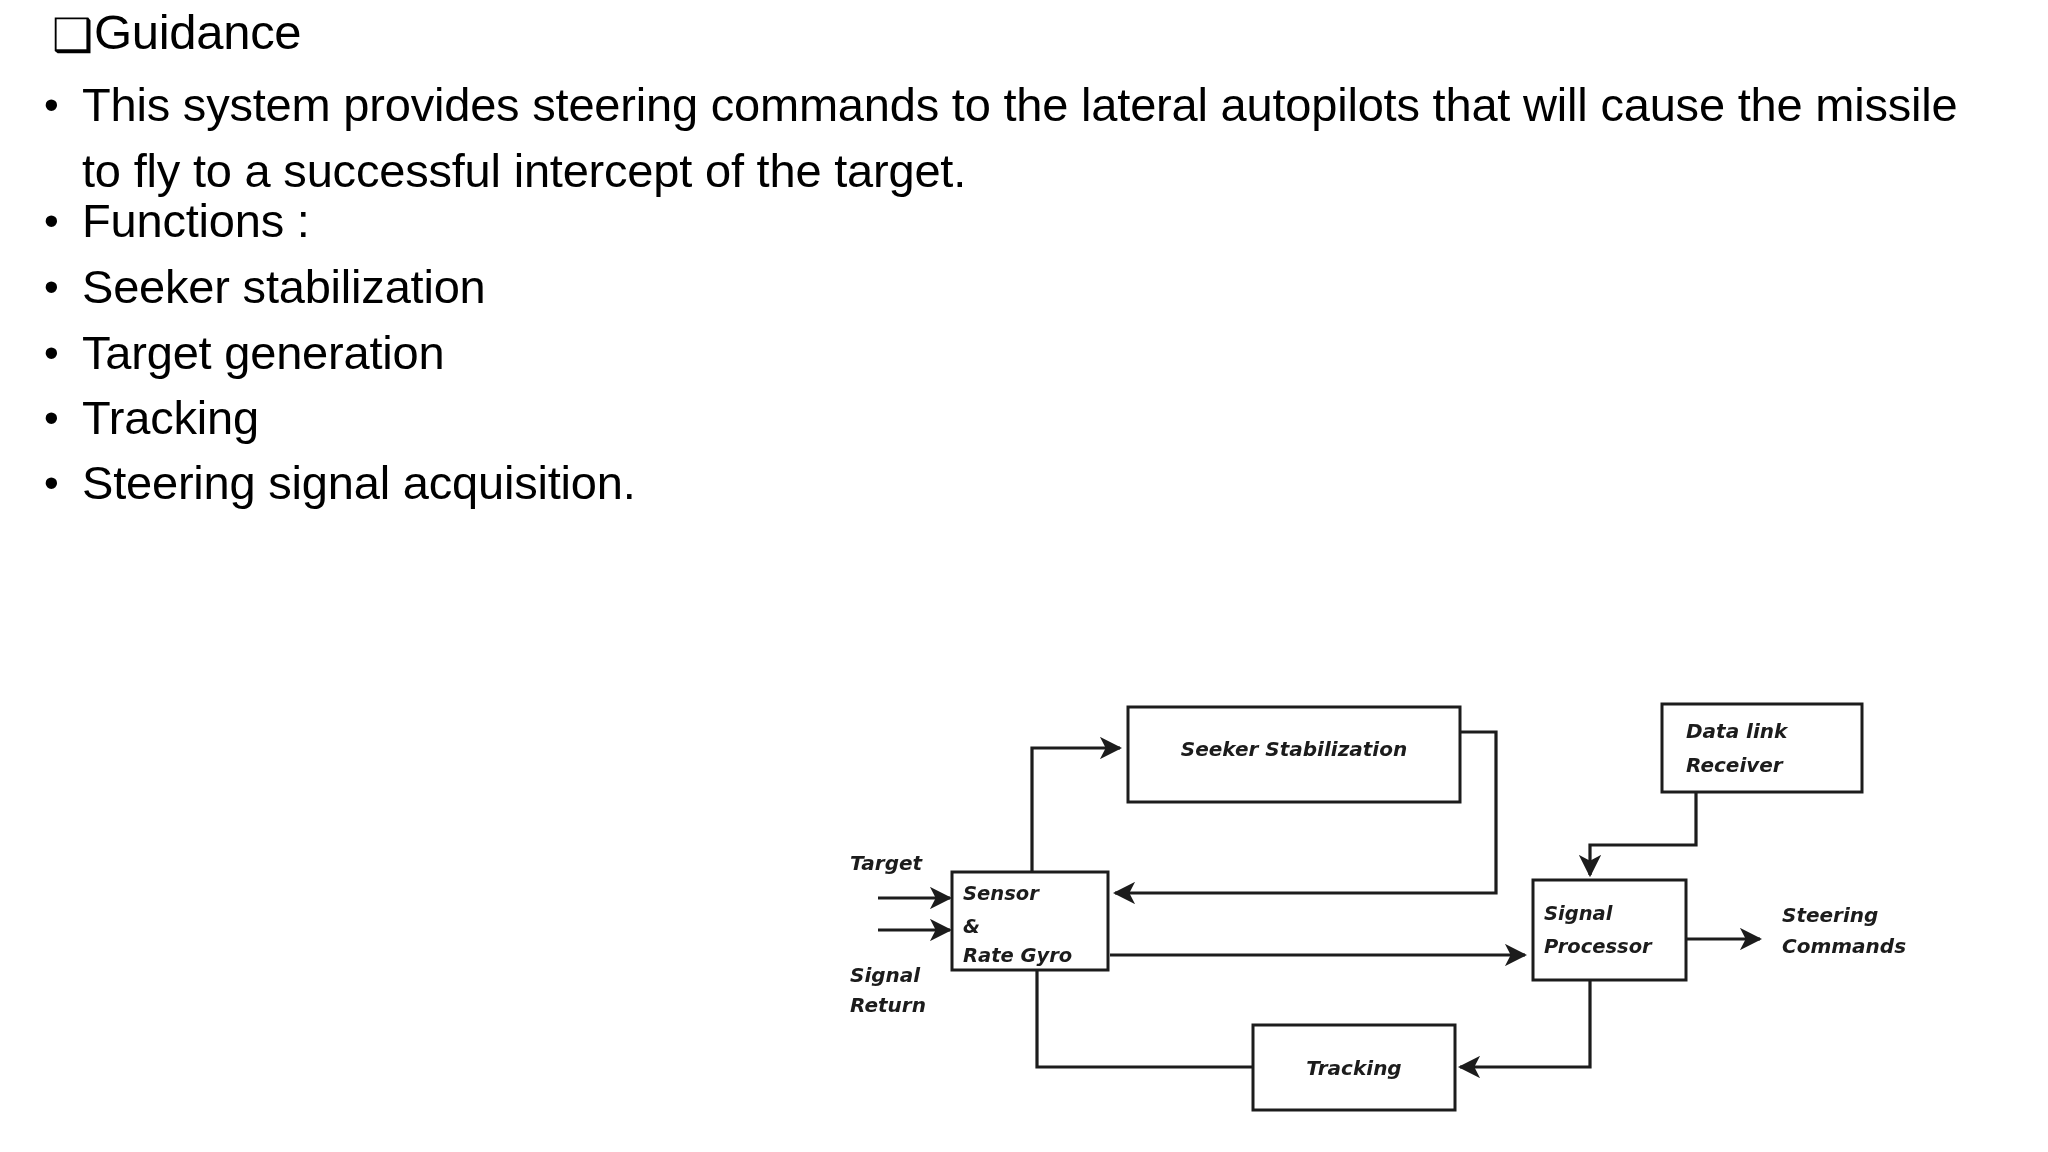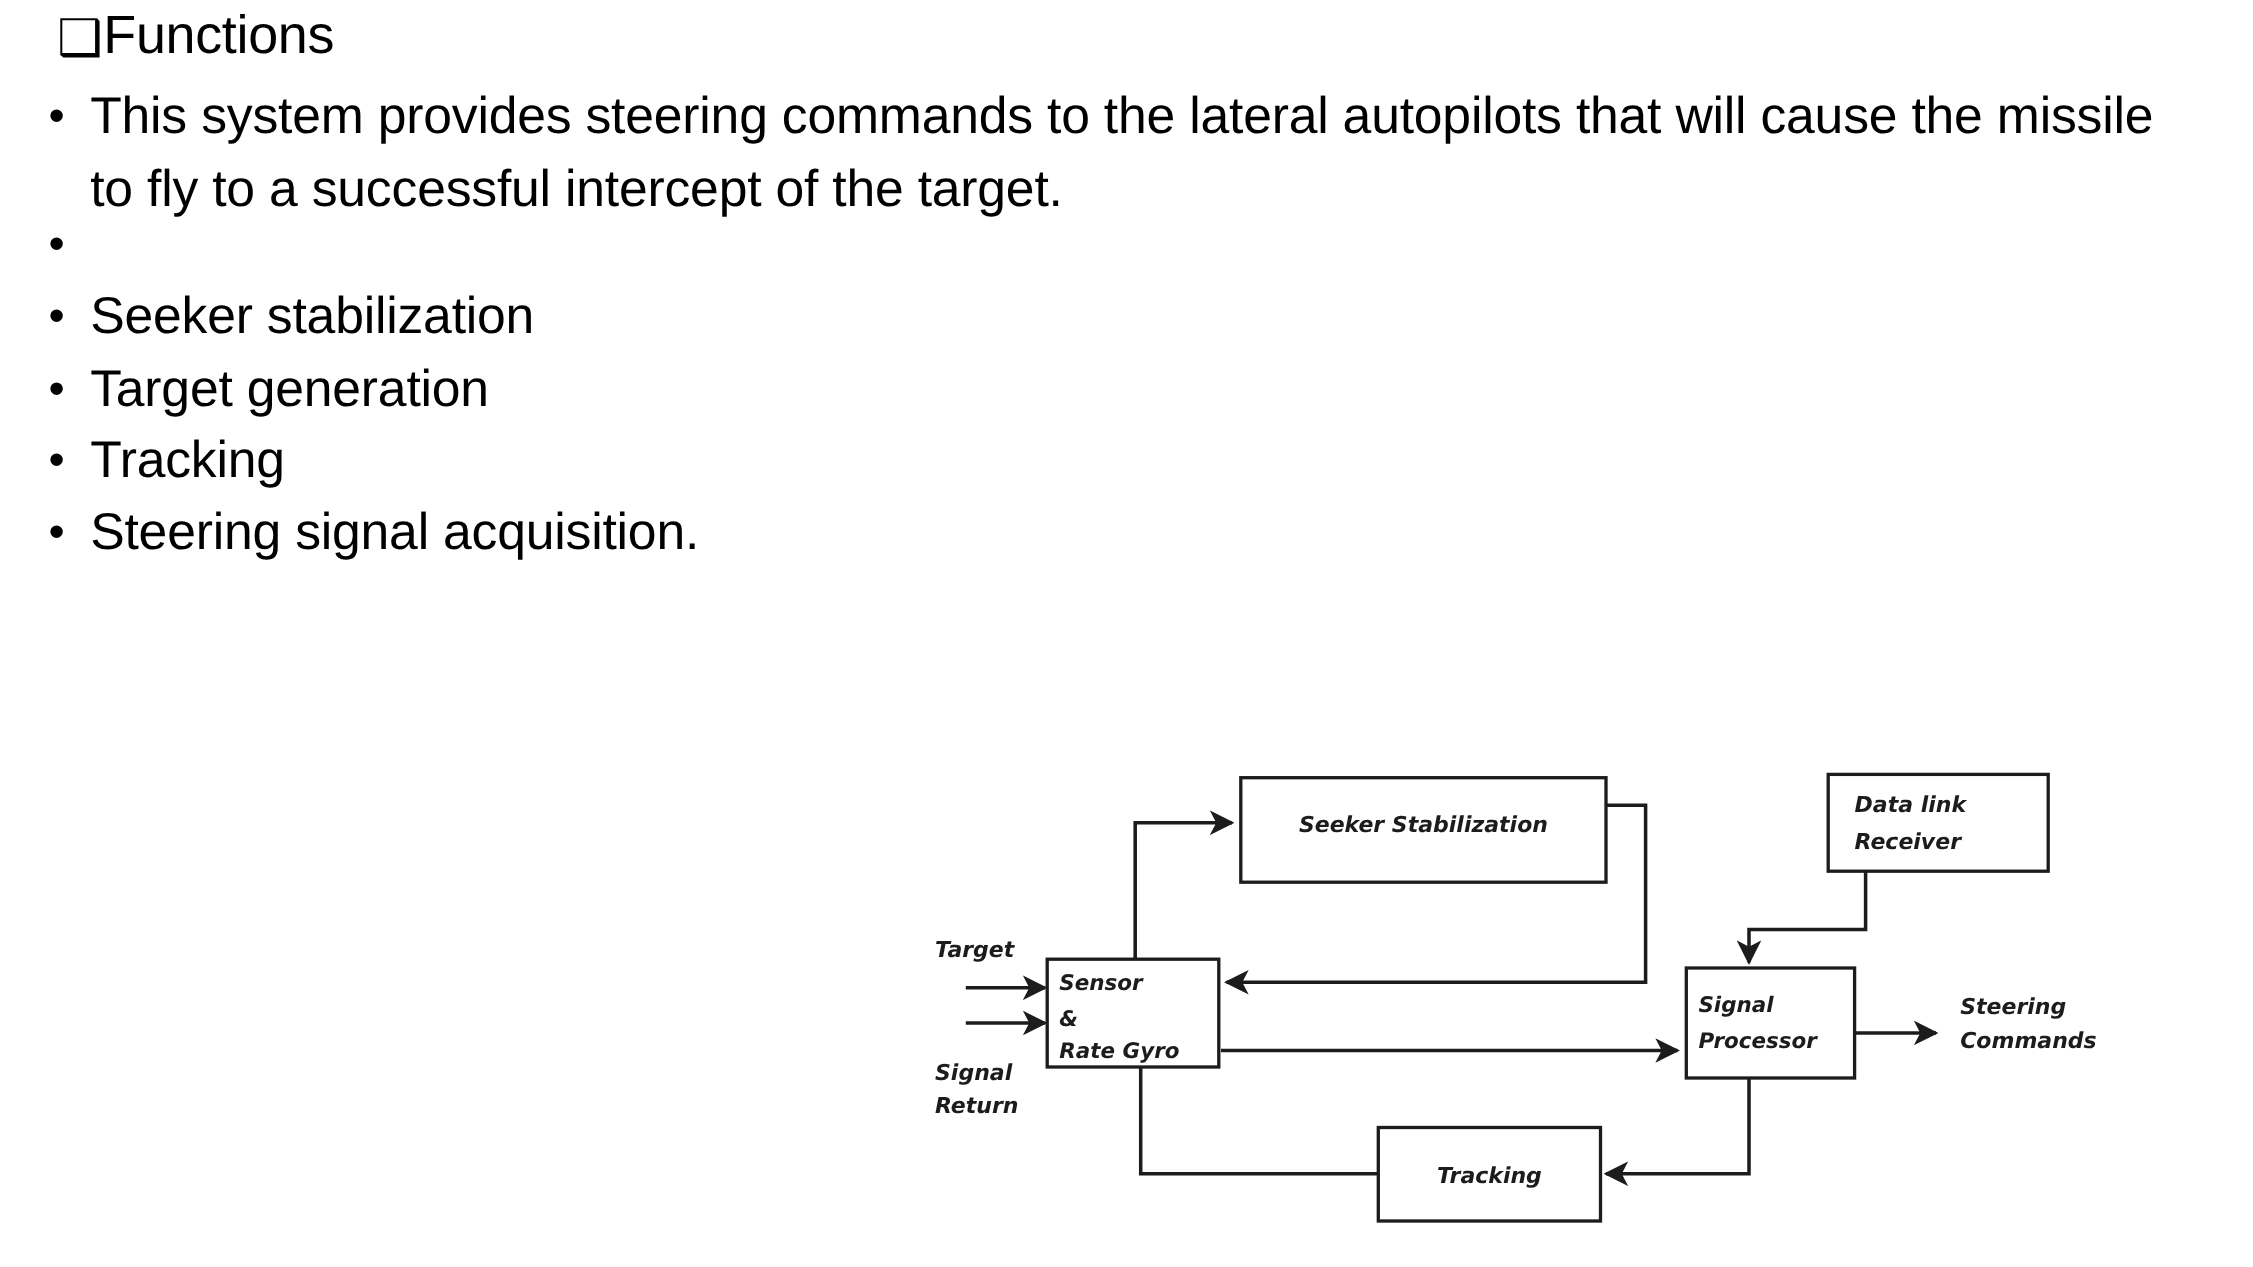--- a/index.html
+++ b/index.html
@@ -108,30 +108,31 @@
     font-size: 19.5px;
     fill: #1c1c1c;
   }
 </style>
 </head>
 <body>
 
 <div id="slide-body">
 
   <div class="heading-line">
-    <span class="heading-box-glyph">❑</span><span class="heading-text">Functions</span>
+    <span class="heading-box-glyph">❑</span><span class="heading-text">Guidance</span>
   </div>
 
   <div class="bullet-row" id="bullet-0">
     <span class="bullet-dot">•</span>
     <span class="bullet-text">This system provides steering commands to the lateral autopilots that will cause the missile to fly to a successful intercept of the target.</span>
   </div>
 
   <div class="bullet-row" id="bullet-1">
     <span class="bullet-dot">•</span>
+    <span class="bullet-text">Functions :</span>
   </div>
 
   <div class="bullet-row" id="bullet-2">
     <span class="bullet-dot">•</span>
     <span class="bullet-text">Seeker stabilization</span>
   </div>
 
   <div class="bullet-row" id="bullet-3">
     <span class="bullet-dot">•</span>
     <span class="bullet-text">Target generation</span>

